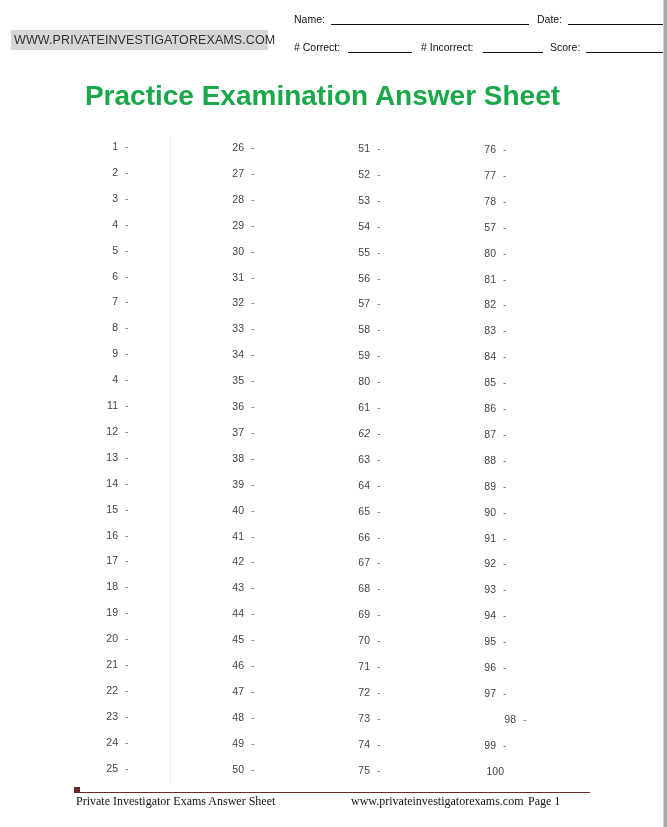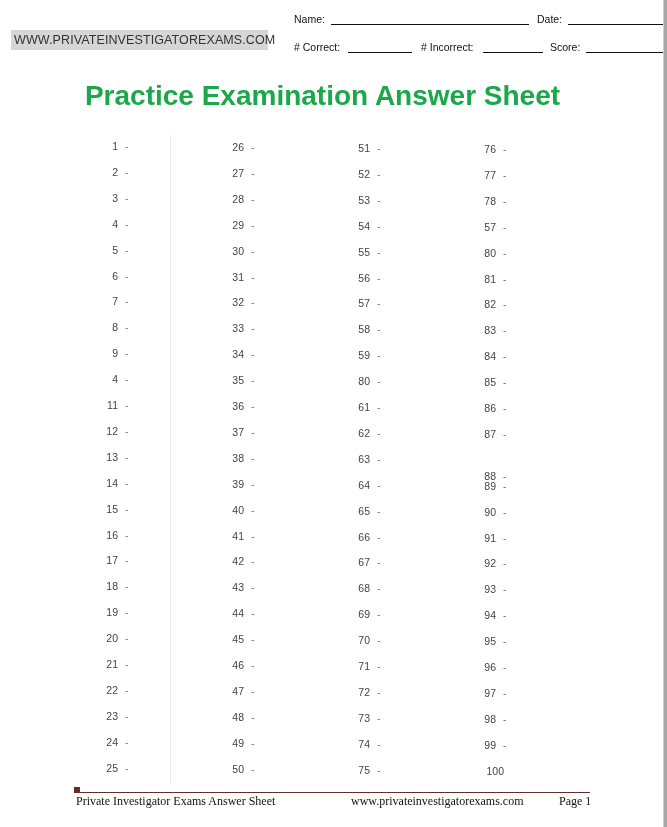--- a/index.html
+++ b/index.html
@@ -116,21 +116,21 @@
     <div class="qitem" style="left: 350px; top: 168px;"><span class="qnum">52</span><span class="qdash">-</span></div>
     <div class="qitem" style="left: 350px; top: 194px;"><span class="qnum">53</span><span class="qdash">-</span></div>
     <div class="qitem" style="left: 350px; top: 220px;"><span class="qnum">54</span><span class="qdash">-</span></div>
     <div class="qitem" style="left: 350px; top: 246px;"><span class="qnum">55</span><span class="qdash">-</span></div>
     <div class="qitem" style="left: 350px; top: 272px;"><span class="qnum">56</span><span class="qdash">-</span></div>
     <div class="qitem" style="left: 350px; top: 297px;"><span class="qnum">57</span><span class="qdash">-</span></div>
     <div class="qitem" style="left: 350px; top: 323px;"><span class="qnum">58</span><span class="qdash">-</span></div>
     <div class="qitem" style="left: 350px; top: 349px;"><span class="qnum">59</span><span class="qdash">-</span></div>
     <div class="qitem" style="left: 350px; top: 375px;"><span class="qnum">80</span><span class="qdash">-</span></div>
     <div class="qitem" style="left: 350px; top: 401px;"><span class="qnum">61</span><span class="qdash">-</span></div>
-    <div class="qitem" style="left: 350px; top: 427px;"><span class="qnum">62</span><span class="qdash">-</span></div>
+    <div class="qitem" style="left: 350px; top: 427px; font-style: italic;"><span class="qnum">62</span><span class="qdash">-</span></div>
     <div class="qitem" style="left: 350px; top: 453px;"><span class="qnum">63</span><span class="qdash">-</span></div>
     <div class="qitem" style="left: 350px; top: 479px;"><span class="qnum">64</span><span class="qdash">-</span></div>
     <div class="qitem" style="left: 350px; top: 505px;"><span class="qnum">65</span><span class="qdash">-</span></div>
     <div class="qitem" style="left: 350px; top: 531px;"><span class="qnum">66</span><span class="qdash">-</span></div>
     <div class="qitem" style="left: 350px; top: 556px;"><span class="qnum">67</span><span class="qdash">-</span></div>
     <div class="qitem" style="left: 350px; top: 582px;"><span class="qnum">68</span><span class="qdash">-</span></div>
     <div class="qitem" style="left: 350px; top: 608px;"><span class="qnum">69</span><span class="qdash">-</span></div>
     <div class="qitem" style="left: 350px; top: 634px;"><span class="qnum">70</span><span class="qdash">-</span></div>
     <div class="qitem" style="left: 350px; top: 660px;"><span class="qnum">71</span><span class="qdash">-</span></div>
     <div class="qitem" style="left: 350px; top: 686px;"><span class="qnum">72</span><span class="qdash">-</span></div>
@@ -142,32 +142,32 @@
     <div class="qitem" style="left: 476px; top: 195px;"><span class="qnum">78</span><span class="qdash">-</span></div>
     <div class="qitem" style="left: 476px; top: 221px;"><span class="qnum">57</span><span class="qdash">-</span></div>
     <div class="qitem" style="left: 476px; top: 247px;"><span class="qnum">80</span><span class="qdash">-</span></div>
     <div class="qitem" style="left: 476px; top: 273px;"><span class="qnum">81</span><span class="qdash">-</span></div>
     <div class="qitem" style="left: 476px; top: 298px;"><span class="qnum">82</span><span class="qdash">-</span></div>
     <div class="qitem" style="left: 476px; top: 324px;"><span class="qnum">83</span><span class="qdash">-</span></div>
     <div class="qitem" style="left: 476px; top: 350px;"><span class="qnum">84</span><span class="qdash">-</span></div>
     <div class="qitem" style="left: 476px; top: 376px;"><span class="qnum">85</span><span class="qdash">-</span></div>
     <div class="qitem" style="left: 476px; top: 402px;"><span class="qnum">86</span><span class="qdash">-</span></div>
     <div class="qitem" style="left: 476px; top: 428px;"><span class="qnum">87</span><span class="qdash">-</span></div>
-    <div class="qitem" style="left: 476px; top: 454px; margin-top: 16px;"><span class="qnum">88</span><span class="qdash">-</span></div>
+    <div class="qitem" style="left: 476px; top: 454px;"><span class="qnum">88</span><span class="qdash">-</span></div>
     <div class="qitem" style="left: 476px; top: 480px;"><span class="qnum">89</span><span class="qdash">-</span></div>
     <div class="qitem" style="left: 476px; top: 506px;"><span class="qnum">90</span><span class="qdash">-</span></div>
     <div class="qitem" style="left: 476px; top: 532px;"><span class="qnum">91</span><span class="qdash">-</span></div>
     <div class="qitem" style="left: 476px; top: 557px;"><span class="qnum">92</span><span class="qdash">-</span></div>
     <div class="qitem" style="left: 476px; top: 583px;"><span class="qnum">93</span><span class="qdash">-</span></div>
     <div class="qitem" style="left: 476px; top: 609px;"><span class="qnum">94</span><span class="qdash">-</span></div>
     <div class="qitem" style="left: 476px; top: 635px;"><span class="qnum">95</span><span class="qdash">-</span></div>
     <div class="qitem" style="left: 476px; top: 661px;"><span class="qnum">96</span><span class="qdash">-</span></div>
     <div class="qitem" style="left: 476px; top: 687px;"><span class="qnum">97</span><span class="qdash">-</span></div>
-    <div class="qitem" style="left: 476px; top: 713px;"><span class="qnum">98</span><span class="qdash">-</span></div>
+    <div class="qitem" style="left: 496px; top: 713px;"><span class="qnum">98</span><span class="qdash">-</span></div>
     <div class="qitem" style="left: 476px; top: 739px;"><span class="qnum">99</span><span class="qdash">-</span></div>
     <div class="qitem" style="left: 476px; top: 765px;"><span class="qnum" style="width: 28px;">100</span></div>
   </div>
 
 <div class="footer-mark"></div>
 <div class="footer-rule"></div>
 <span class="footer-text" style="left:76px;">Private Investigator Exams Answer Sheet</span>
 <span class="footer-text" style="left:351px;">www.privateinvestigatorexams.com</span>
-<span class="footer-text" style="left:559px;">Page 1</span>
+<span class="footer-text" style="left:528px;">Page 1</span>
 
 </body></html>

